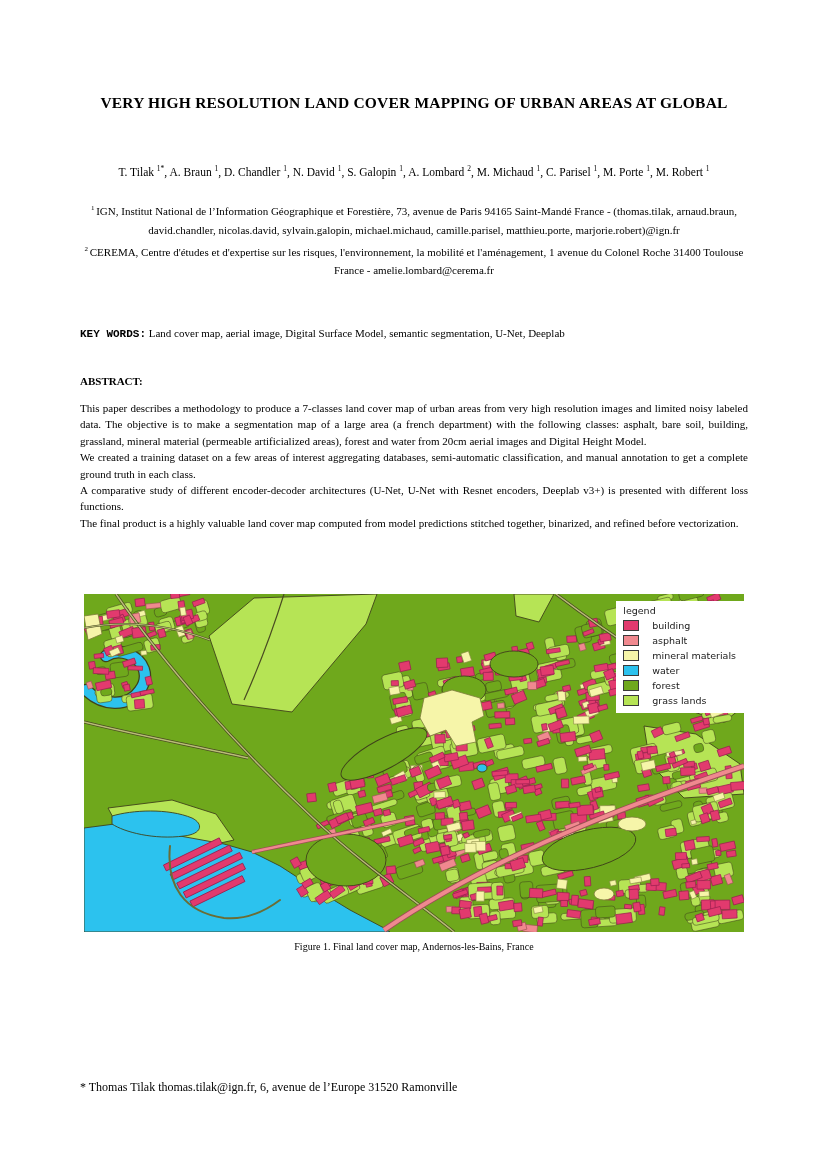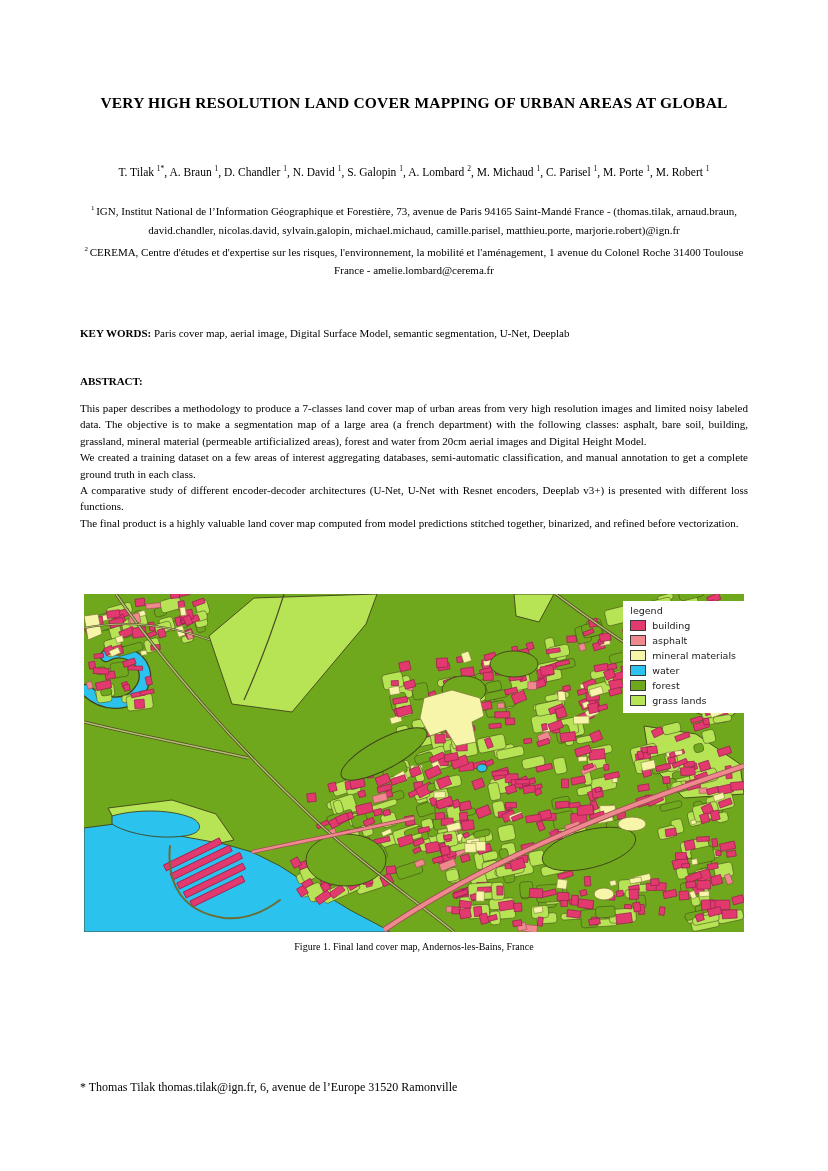--- a/index.html
+++ b/index.html
@@ -10,21 +10,21 @@
          font-weight:bold;font-size:15.5px;line-height:22px;letter-spacing:.2px;}
 
   .authors{position:absolute;top:164px;left:38px;right:38px;text-align:center;font-size:11.5px;}
   .authors sup{font-size:7.5px;}
 
   .affils{position:absolute;top:199px;left:78px;right:78px;text-align:center;
           font-size:11px;line-height:19px;}
   .affils sup{font-size:7px;}
 
   .keywords{position:absolute;top:327px;left:80px;right:80px;font-size:11px;}
-  .bold{font-weight:bold;}
+  .bold{font-weight:bold;font-family:Liberation Mono, monospace;}
 
   .abs-label{position:absolute;top:375px;left:80px;font-weight:bold;font-size:11px;}
 
   .abs-body{position:absolute;top:400px;left:80px;right:80px;font-size:11px;
             line-height:16.4px;text-align:justify;}
 
   .figure{position:absolute;top:594px;left:84px;width:660px;height:338px;}
   .figure svg{display:block;width:660px;height:338px;}
 
   
@@ -44,21 +44,21 @@
   .rdF {fill:none;stroke:#b9bd77;stroke-width:1.5;}
   .rdAC{fill:none;stroke:#9c5055;stroke-width:6;}
   .rdA {fill:none;stroke:var(--c-asphalt);stroke-width:4;}
   .pier{fill:var(--c-building);stroke:#98204f;stroke-width:.8;}
   .bwk {fill:none;stroke:#6b6d35;stroke-width:2;stroke-linecap:round;}
 
   .legend-panel{position:absolute;top:7px;right:0;background:#ffffff;
       padding:4px 8px 7px 7px;font-family:"DejaVu Sans",sans-serif;
       font-size:9.5px;color:#1a1a1a;line-height:normal;}
   .legend-title{margin-bottom:0;}
-  .legend-row{display:flex;align-items:center;gap:6px;margin-top:4px;}
+  .legend-row{display:flex;align-items:center;gap:13px;margin-top:4px;}
   .legend-swatch{width:14px;height:9px;border:1px solid #3a3a3a;flex:none;}
 
   .caption{position:absolute;top:941px;left:0;right:0;text-align:center;font-size:10px;}
   .footnote{position:absolute;top:1080px;left:80px;font-size:12px;}
 </style>
 </head>
 <body>
 
 <div class="page">
 
@@ -68,21 +68,21 @@
 
   <div class="authors" id="authors"><span>T. Tilak&nbsp;<sup>1*</sup></span>,  <span>A. Braun&nbsp;<sup>1</sup></span>,  <span>D. Chandler&nbsp;<sup>1</sup></span>,  <span>N. David&nbsp;<sup>1</sup></span>,  <span>S. Galopin&nbsp;<sup>1</sup></span>,  <span>A. Lombard&nbsp;<sup>2</sup></span>,  <span>M. Michaud&nbsp;<sup>1</sup></span>,  <span>C. Parisel&nbsp;<sup>1</sup></span>,  <span>M. Porte&nbsp;<sup>1</sup></span>,  <span>M. Robert&nbsp;<sup>1</sup></span></div>
 
   <div class="affils" id="affiliations">
       <div><sup>1 </sup> IGN, Institut National de l’Information Géographique et Forestière, 73, avenue de Paris 94165 Saint-Mandé France - (thomas.tilak, arnaud.braun, david.chandler, nicolas.david, sylvain.galopin, michael.michaud, camille.parisel, matthieu.porte, marjorie.robert)@ign.fr</div>
       <div><sup>2 </sup> CEREMA, Centre d'études et d'expertise sur les risques, l'environnement, la mobilité et l'aménagement, 1 avenue du Colonel Roche 31400 Toulouse France - amelie.lombard@cerema.fr</div>
     </div>
 
   <div class="keywords">
     <span class="bold">KEY WORDS:</span>
-    <span>Paris cover map, aerial image, Digital Surface Model, semantic segmentation, U-Net, Deeplab</span>
+    <span>Land cover map, aerial image, Digital Surface Model, semantic segmentation, U-Net, Deeplab</span>
   </div>
 
   <div class="abs-label">ABSTRACT:</div>
 
   <div class="abs-body" id="abstract-body">
       <div>This paper describes a methodology to produce a 7-classes land cover map of urban areas from very high resolution images and limited noisy labeled data. The objective is to make a segmentation map of a large area (a french department) with the following classes: asphalt, bare soil, building, grassland, mineral material (permeable artificialized areas), forest and water from 20cm aerial images and Digital Height Model.</div>
       <div>We created a training dataset on a few areas of interest aggregating databases, semi-automatic classification, and manual annotation to get a complete ground truth in each class.</div>
       <div>A comparative study of different encoder-decoder architectures (U-Net, U-Net with Resnet encoders, Deeplab v3+) is presented with different loss functions.</div>
       <div>The final product is a highly valuable land cover map computed from model predictions stitched together, binarized, and refined before vectorization.</div>
     </div>

